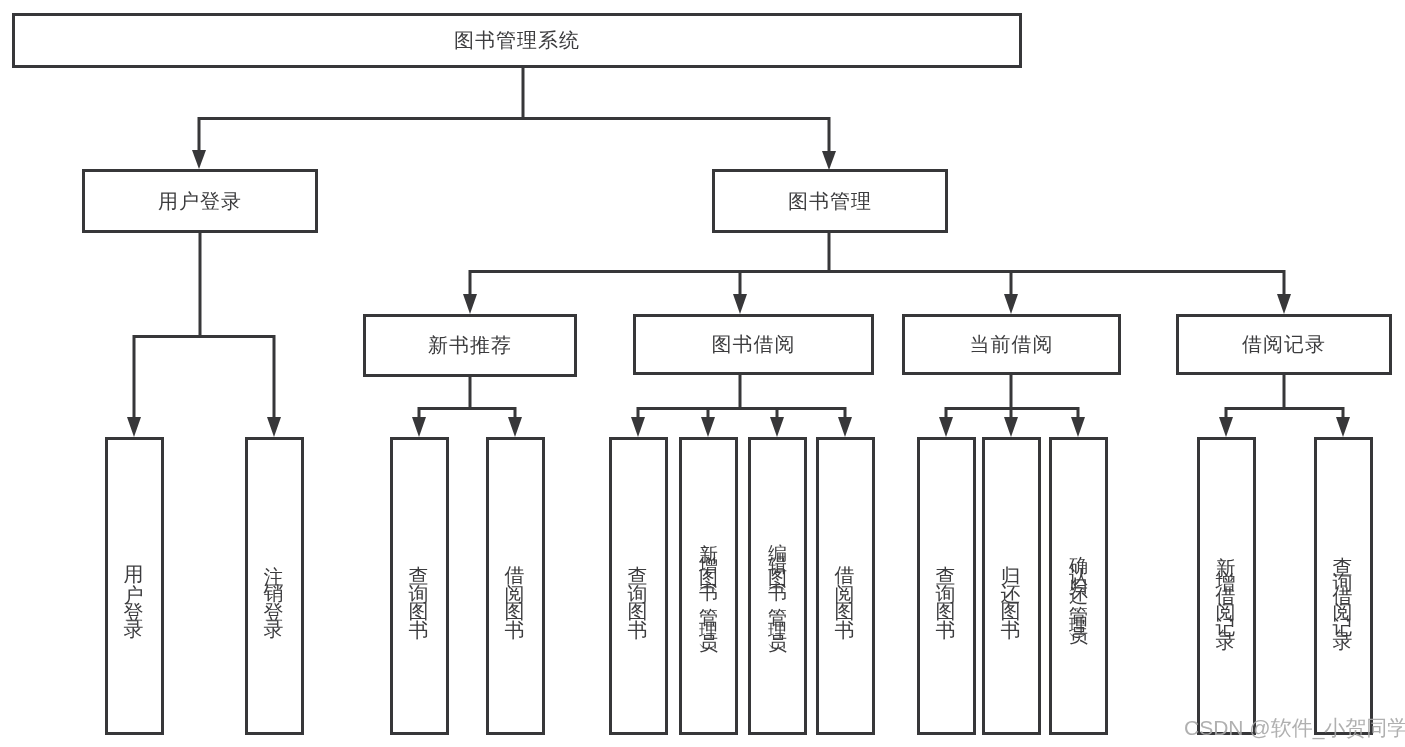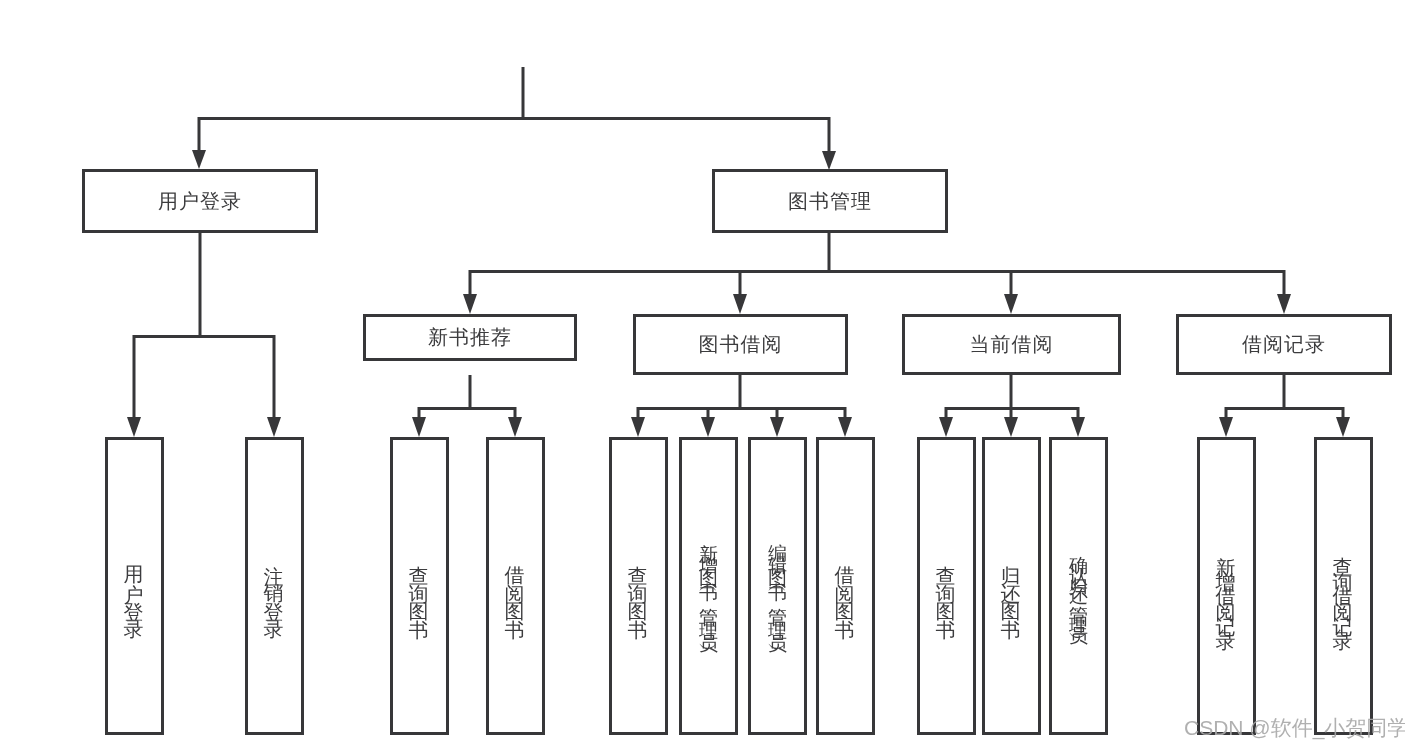--- a/index.html
+++ b/index.html
@@ -106,26 +106,27 @@
 
       <polygon points="939,417 953,417 946,437"></polygon>
       <polygon points="1004,417 1018,417 1011,437"></polygon>
       <polygon points="1071,417 1085,417 1078,437"></polygon>
 
       <polygon points="1219,417 1233,417 1226,437"></polygon>
       <polygon points="1336,417 1350,417 1343,437"></polygon>
     </g>
   </svg>
 
+  <div class="node hlabel" style="left:12px; top:13px; width:1010px; height:55px;">图书管理系统</div>
 
   <div class="node hlabel" style="left:82px; top:169px; width:236px; height:64px;">用户登录</div>
   <div class="node hlabel" style="left:712px; top:169px; width:236px; height:64px;text-align:right;">图书管理</div>
 
-  <div class="node hlabel" style="left:363px; top:314px; width:214px; height:47px;">新书推荐</div>
-  <div class="node hlabel" style="left:633px; top:314px; width:215px; height:61px;">图书借阅</div>
+  <div class="node hlabel" style="left:363px; top:314px; width:214px; height:63px;">新书推荐</div>
+  <div class="node hlabel" style="left:633px; top:314px; width:241px; height:61px;">图书借阅</div>
   <div class="node hlabel" style="left:1176px; top:314px; width:216px; height:61px;">借阅记录</div>
   <div class="node hlabel" style="left:902px; top:314px; width:219px; height:61px;">当前借阅</div>
 
   <div class="node vnode v4" style="left:105px; top:437px; width:59px; height:298px;">用户登录</div>
   <div class="node vnode v4" style="left:245px; top:437px; width:59px; height:298px;">注销登录</div>
 
   <div class="node vnode v4" style="left:390px; top:437px; width:59px; height:298px;">查询图书</div>
   <div class="node vnode v4" style="left:486px; top:437px; width:59px; height:298px;">借阅图书</div>
 
   <div class="node vnode v4" style="left:609px; top:437px; width:59px; height:298px;">查询图书</div>

